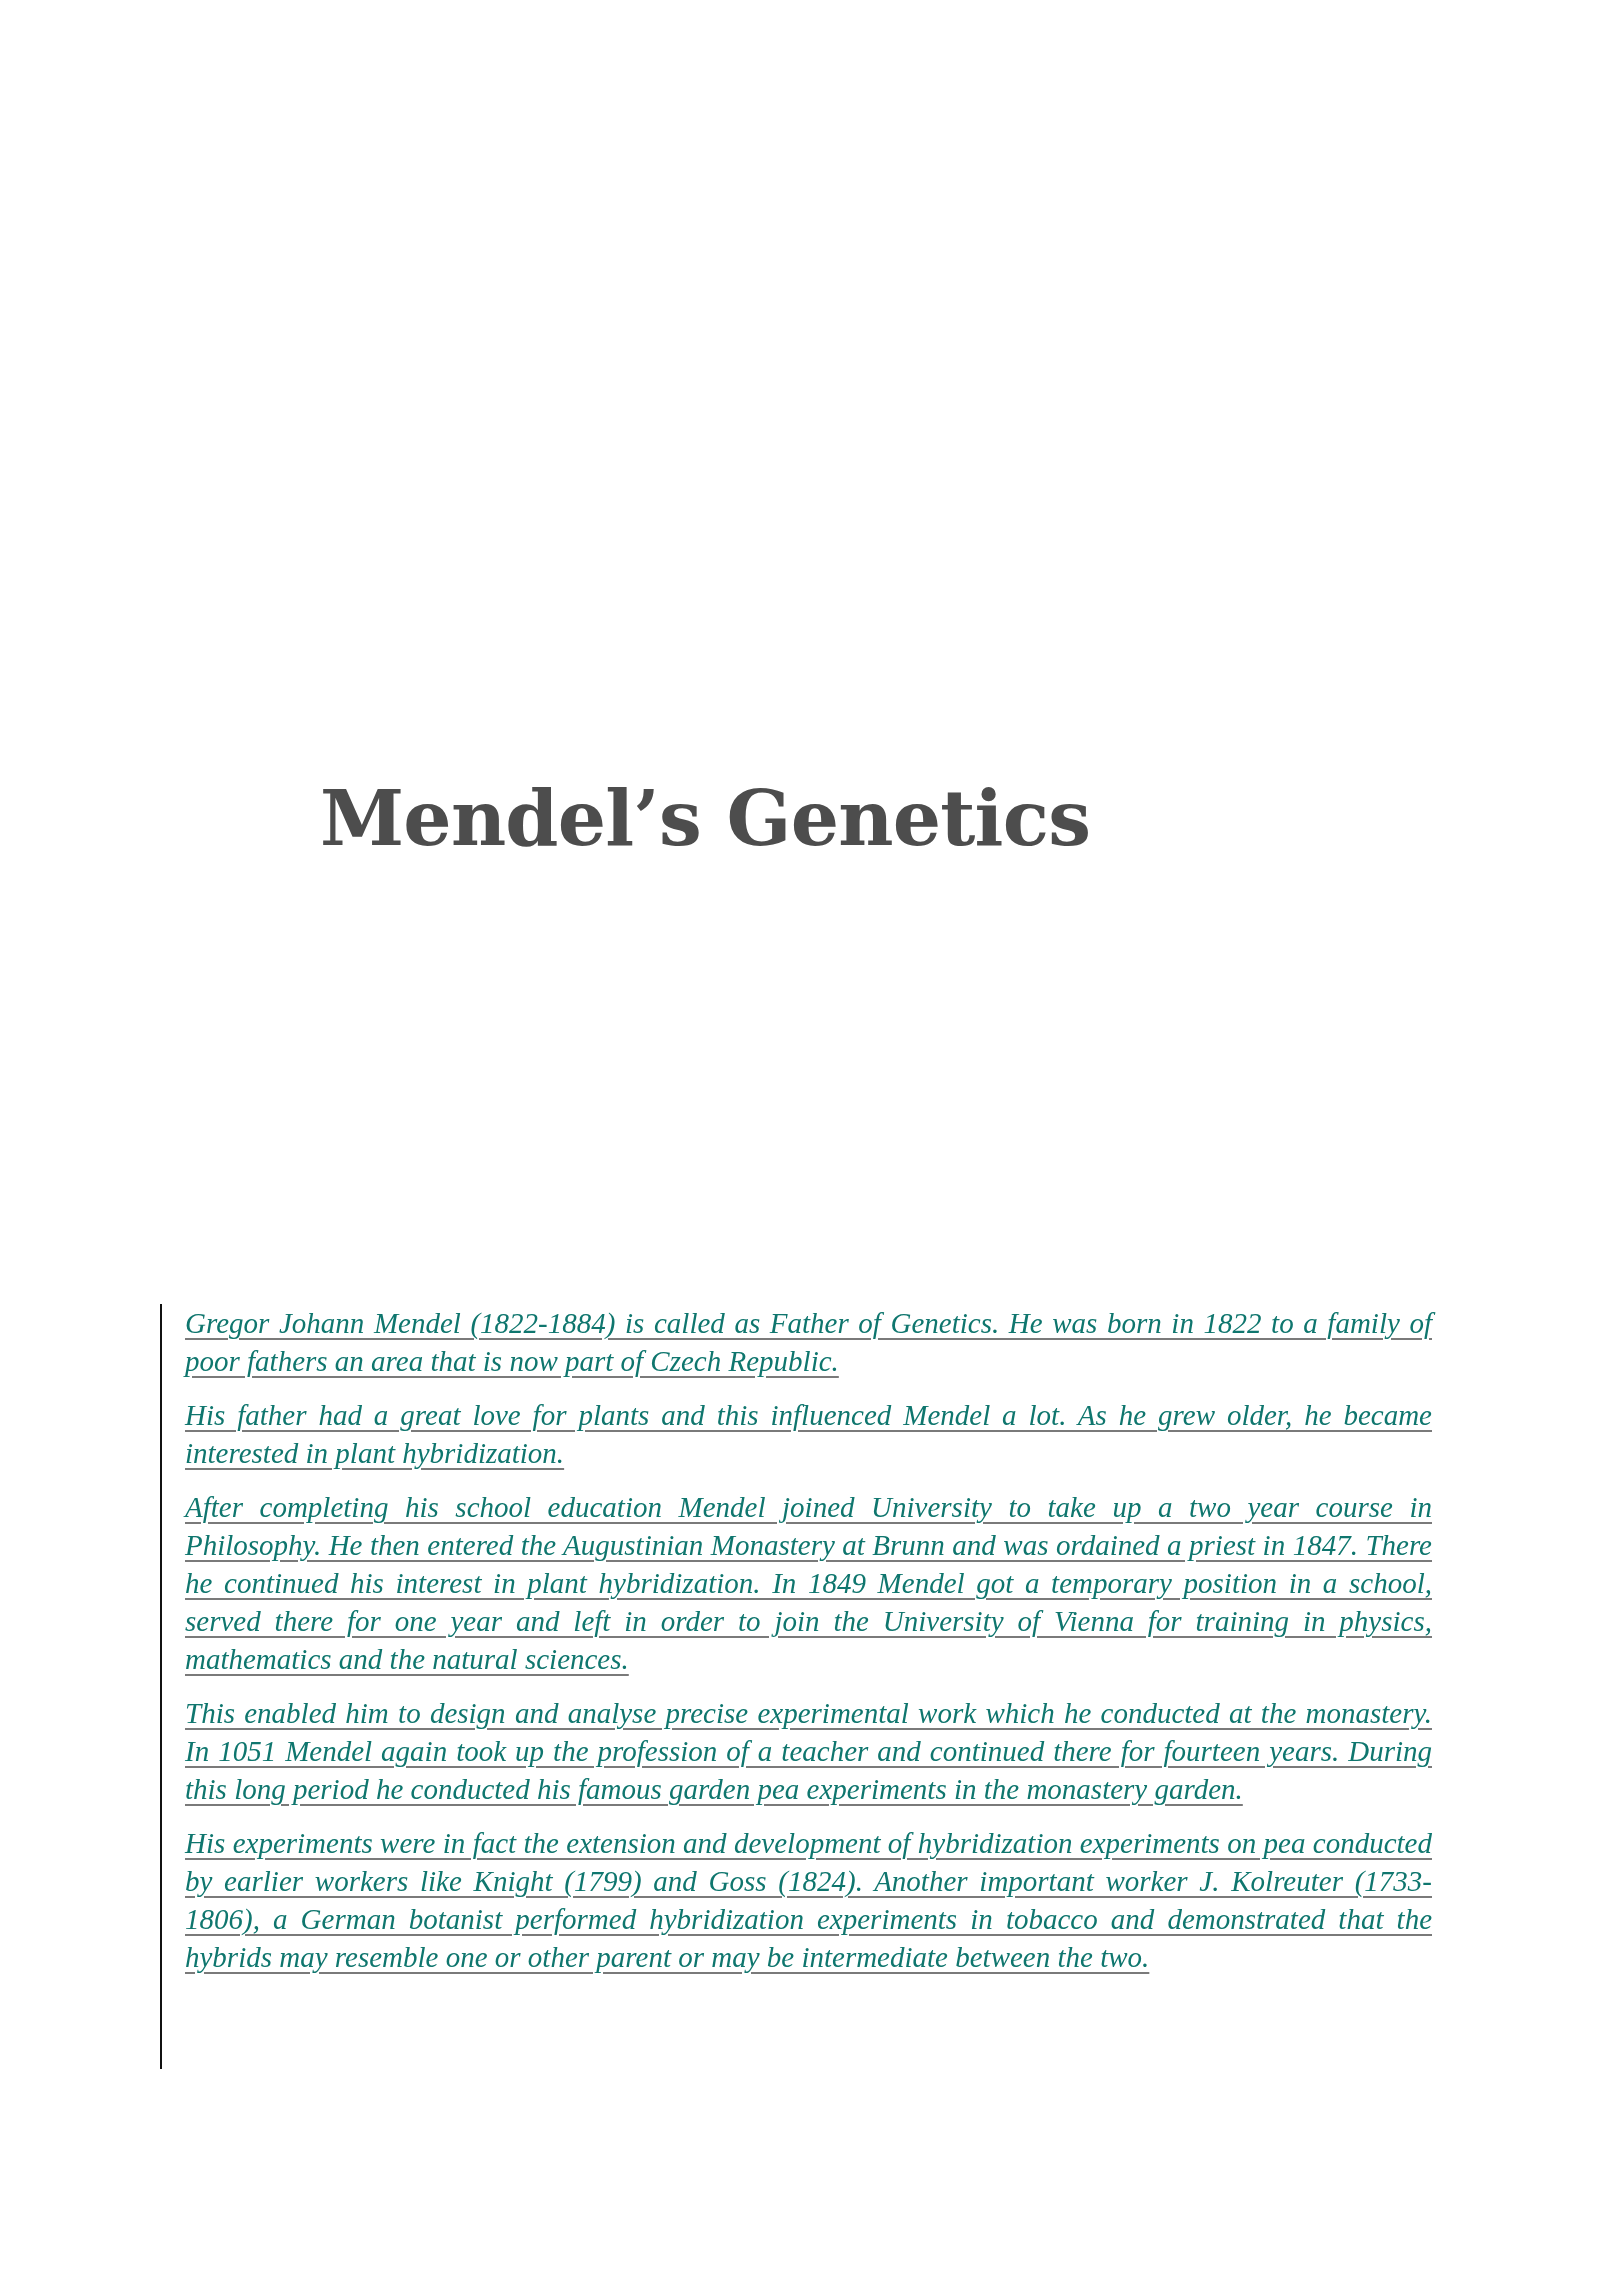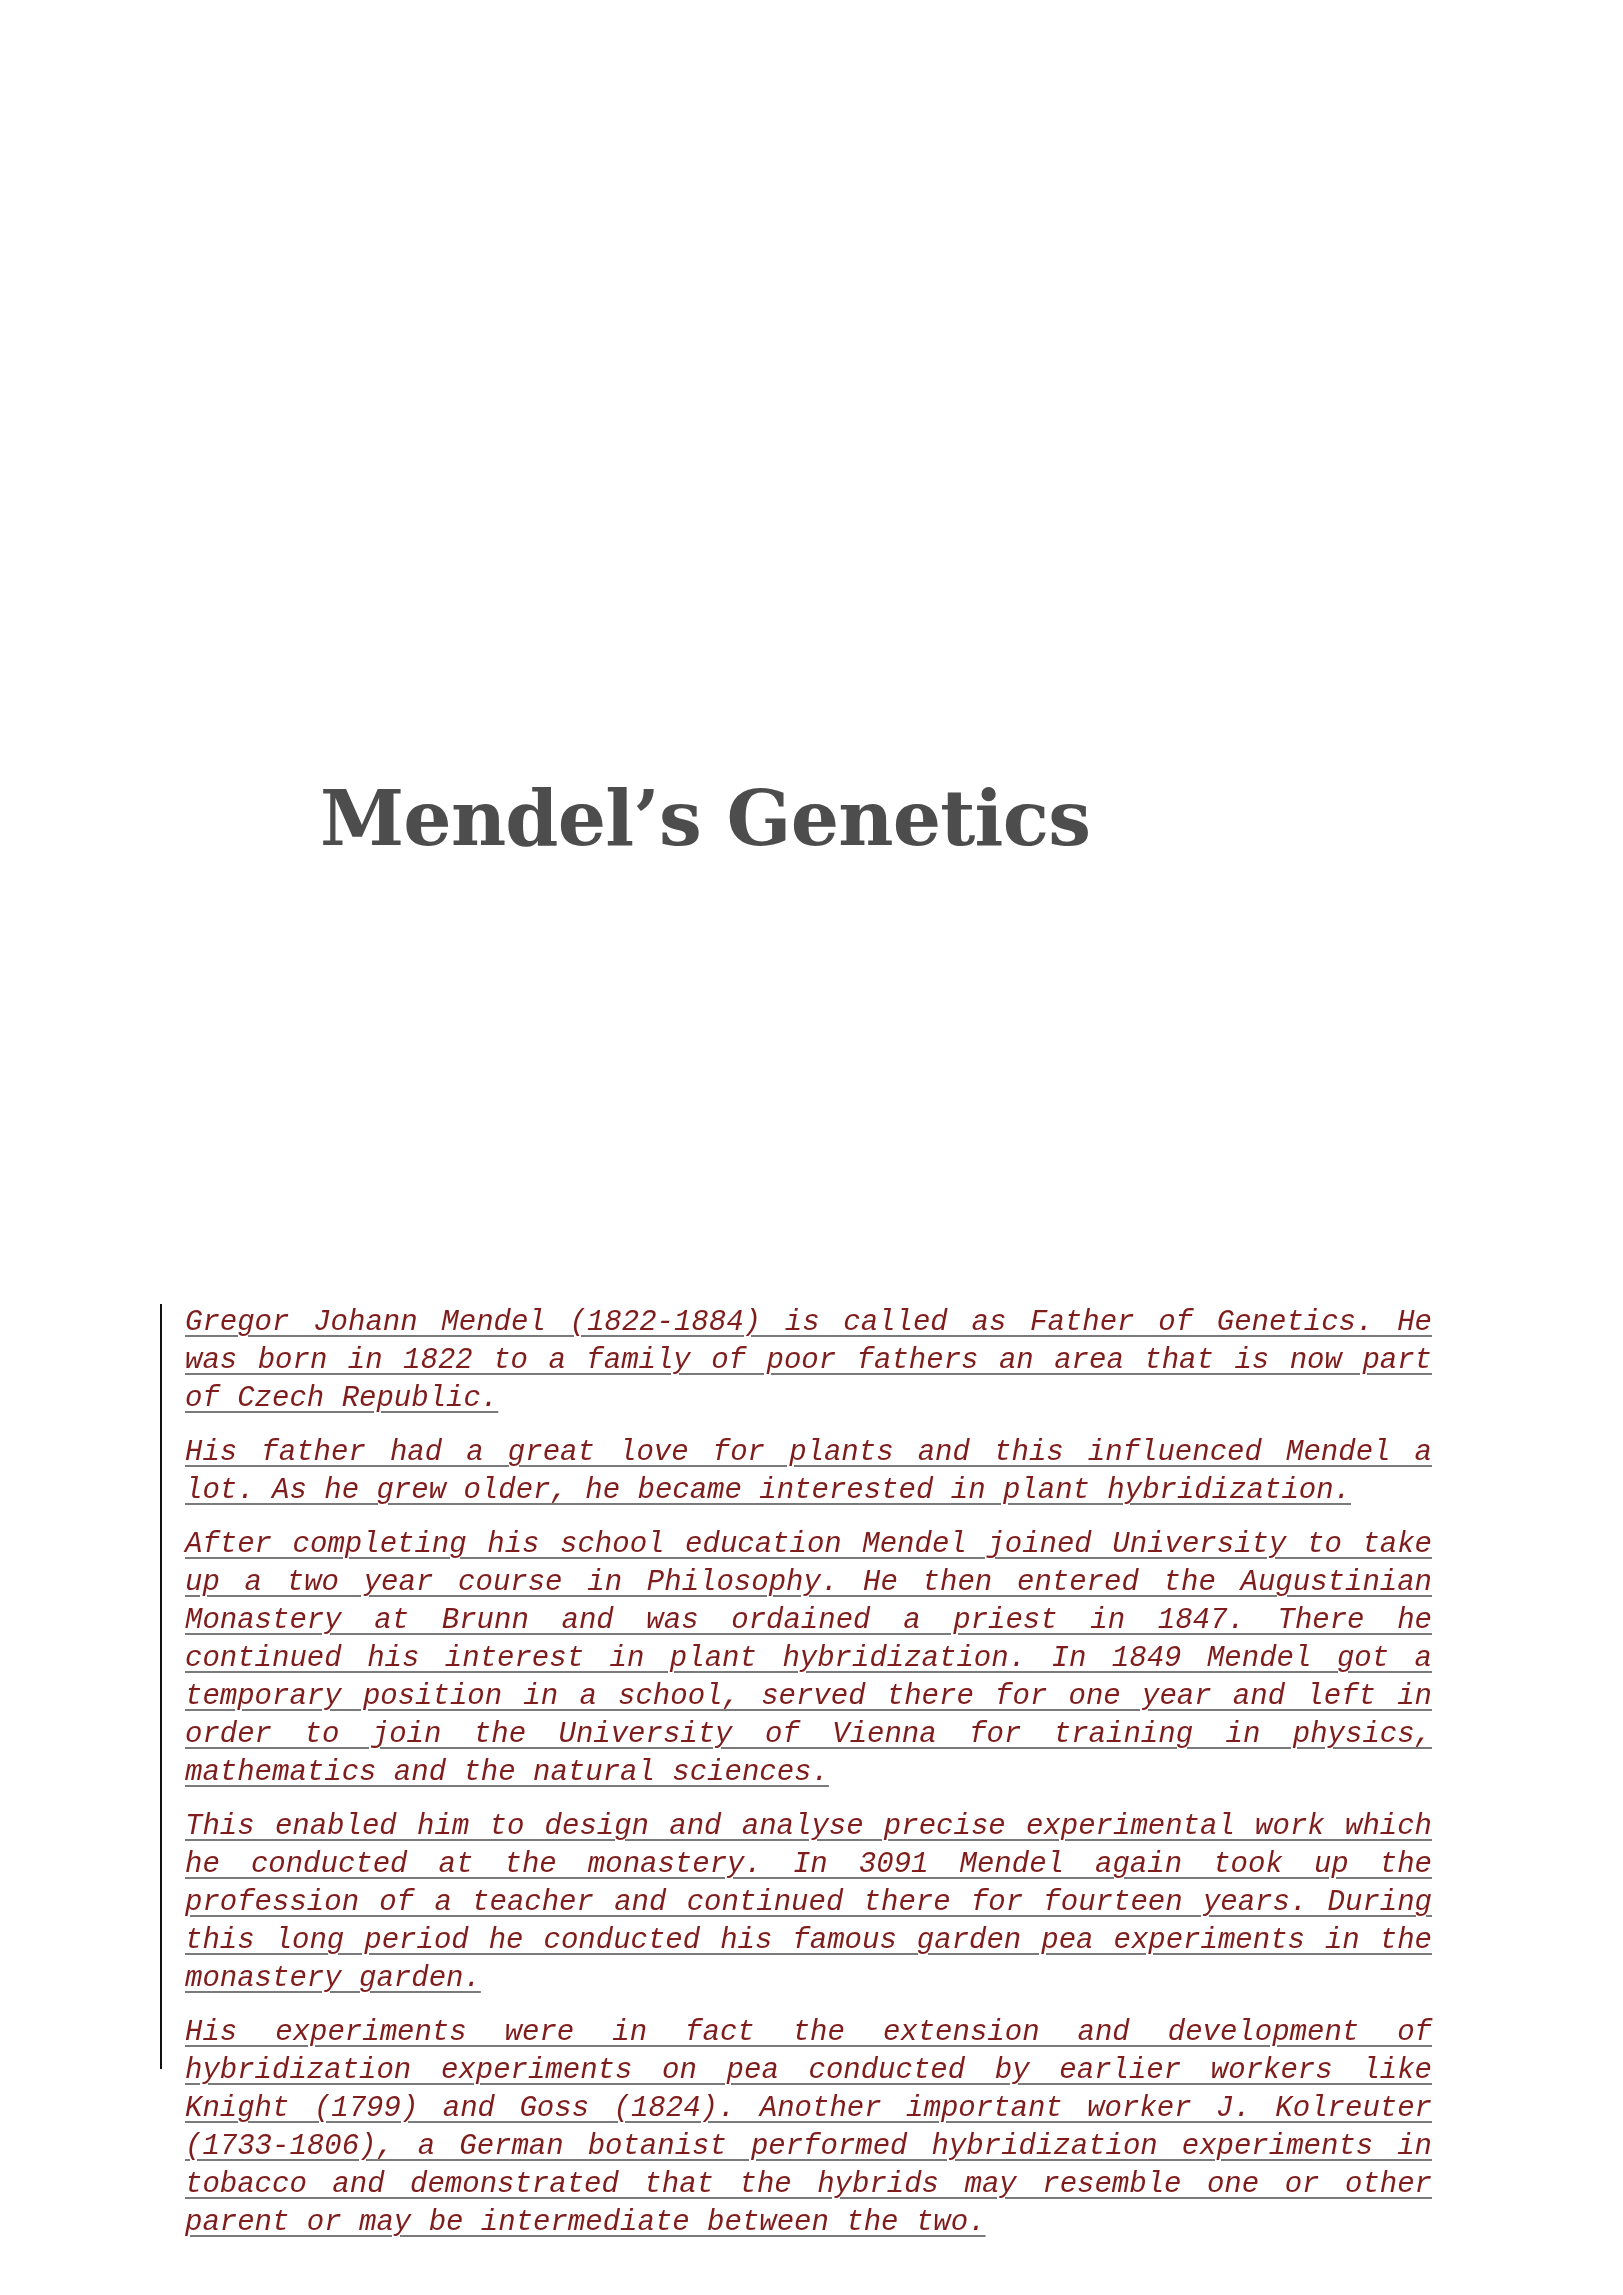--- a/index.html
+++ b/index.html
@@ -42,40 +42,40 @@
       background: #111111;
     }
     .paragraphs {
       position: absolute;
       left: 25px;
       top: 0;
       width: 1259px;
     }
     .para {
       margin: 0 12px 16px 0;
-      font-family: Liberation Mono, monospace;
+      font-family: Liberation Serif, serif;
       font-style: italic;
       font-size: 29px;
       line-height: 38px;
-      color: #7f1d1d;
+      color: #0f766e;
       text-align: justify;
       text-decoration: underline;
       text-decoration-color: #7a7a7a;
       text-decoration-thickness: 1.6px;
       text-underline-offset: 4.8px;
     }
   </style>
 </head>
 <body>
 
 <h1 class="page-title">Mendel’s Genetics</h1>
 
 <div class="content-block">
   <div class="left-bar"></div>
   <div class="paragraphs">
     <p class="para">Gregor Johann Mendel (1822-1884) is called as Father of Genetics. He was born in 1822 to a family of poor fathers an area that is now part of Czech Republic.</p>
     <p class="para">His father had a great love for plants and this influenced Mendel a lot. As he grew older, he became interested in plant hybridization.</p>
     <p class="para">After completing his school education Mendel joined University to take up a two year course in Philosophy. He then entered the Augustinian Monastery at Brunn and was ordained a priest in 1847. There he continued his interest in plant hybridization. In 1849 Mendel got a temporary position in a school, served there for one year and left in order to join the University of Vienna for training in physics, mathematics and the natural sciences.</p>
-    <p class="para">This enabled him to design and analyse precise experimental work which he conducted at the monastery. In 3091 Mendel again took up the profession of a teacher and continued there for fourteen years. During this long period he conducted his famous garden pea experiments in the monastery garden.</p>
+    <p class="para">This enabled him to design and analyse precise experimental work which he conducted at the monastery. In 1051 Mendel again took up the profession of a teacher and continued there for fourteen years. During this long period he conducted his famous garden pea experiments in the monastery garden.</p>
     <p class="para">His experiments were in fact the extension and development of hybridization experiments on pea conducted by earlier workers like Knight (1799) and Goss (1824). Another important worker J. Kolreuter (1733-1806), a German botanist performed hybridization experiments in tobacco and demonstrated that the hybrids may resemble one or other parent or may be intermediate between the two.</p>
   </div>
 </div>
 
 
 </body></html>

